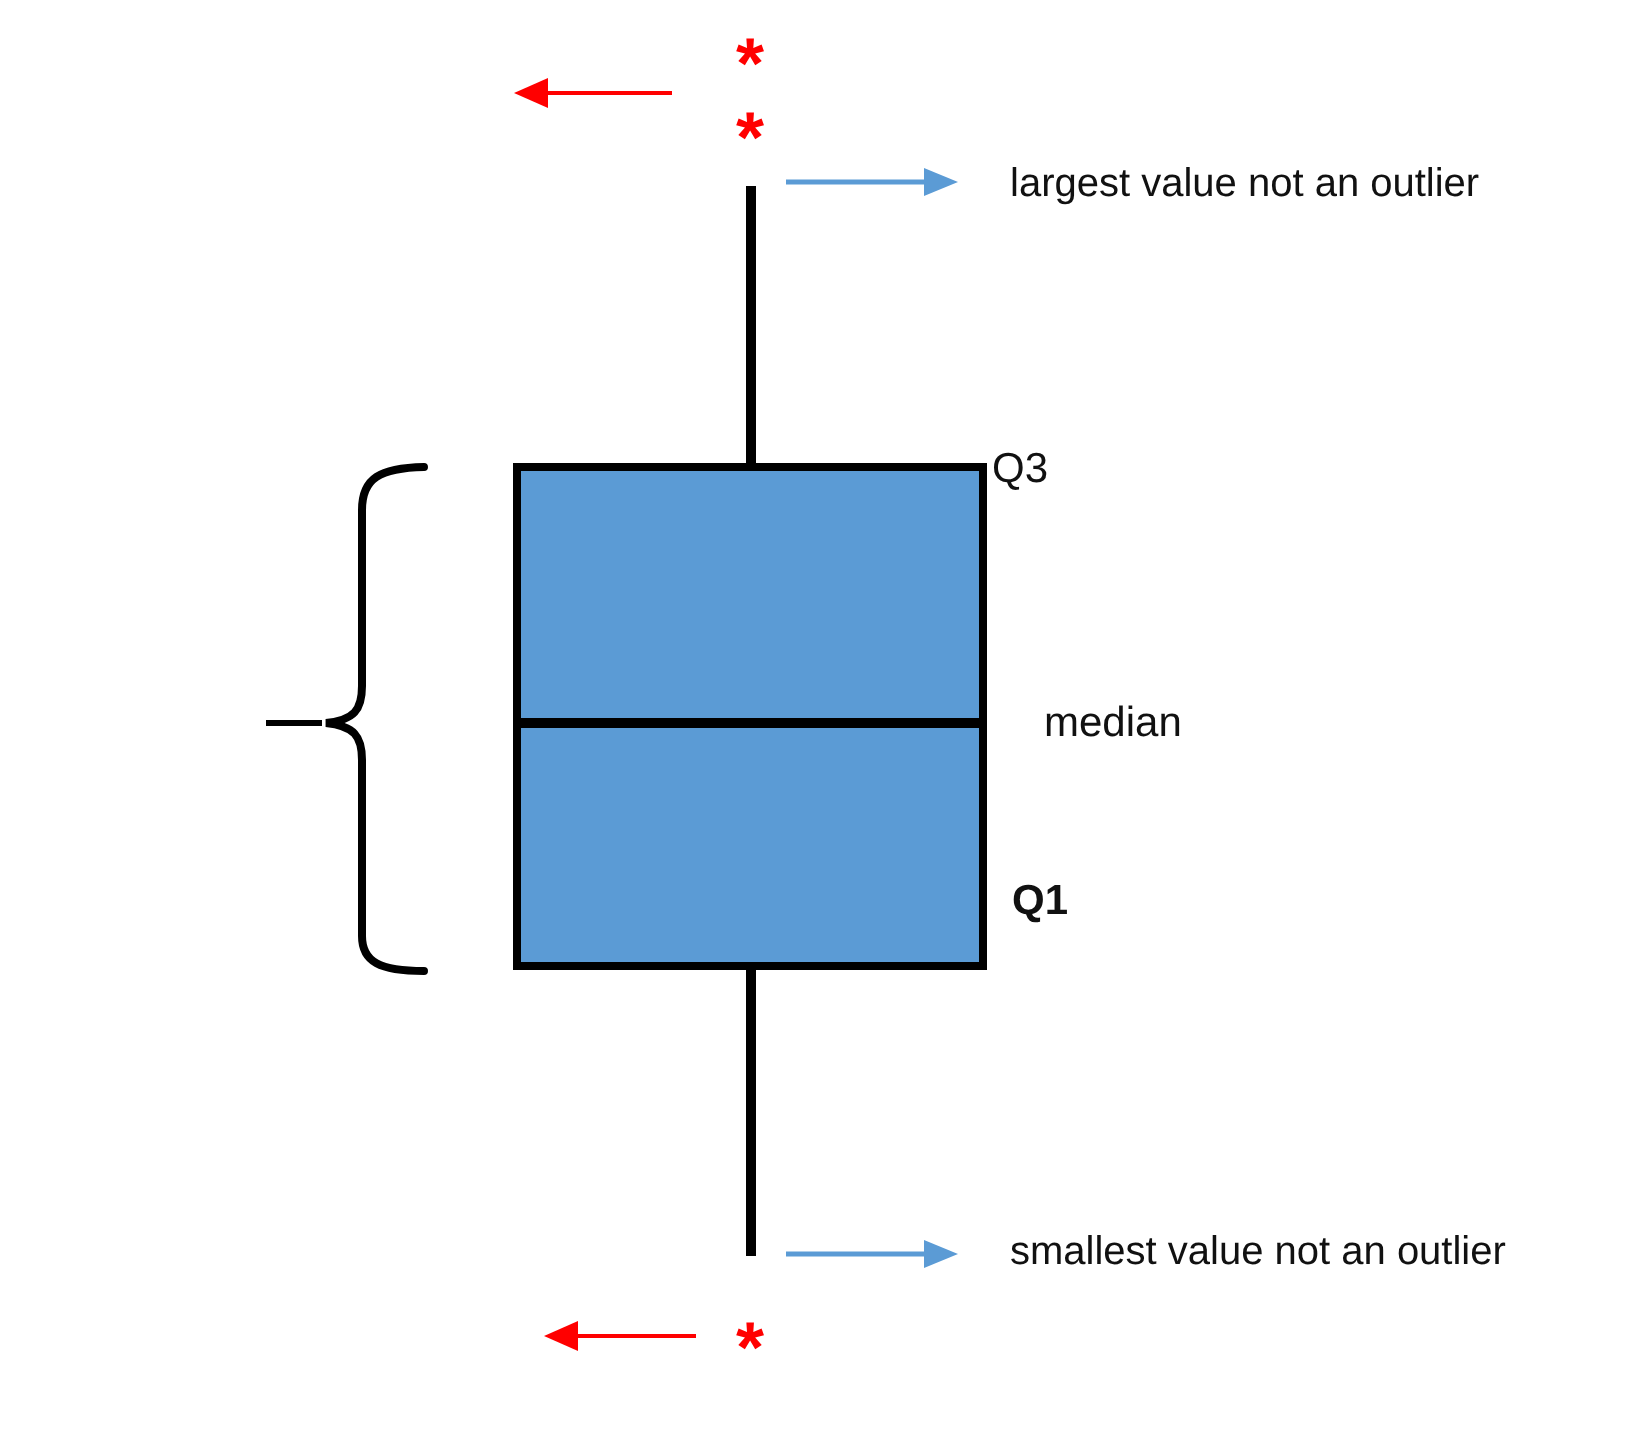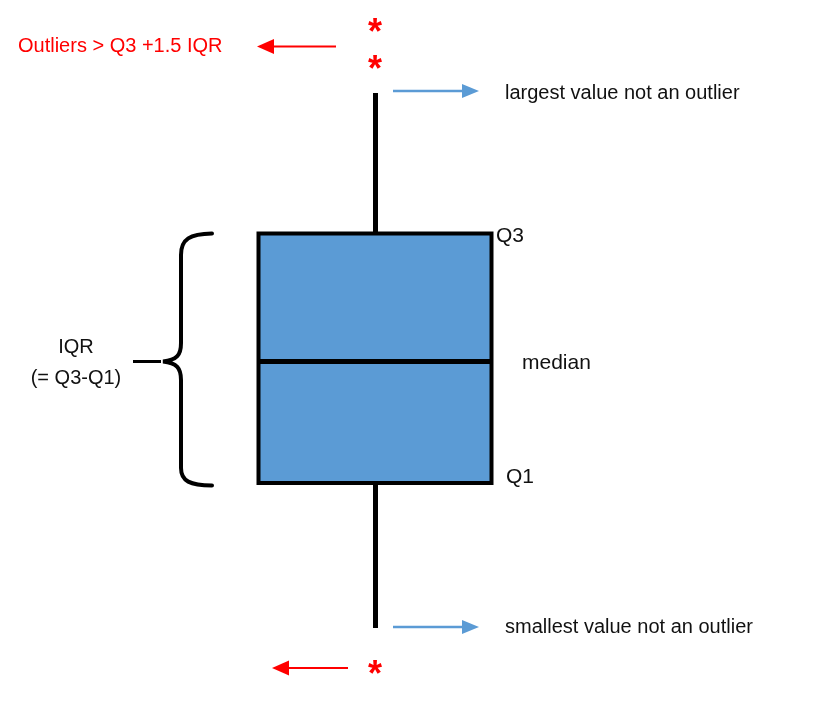--- a/index.html
+++ b/index.html
@@ -78,31 +78,26 @@
       <line x1="393" y1="91" x2="463" y2="91" stroke-width="2.5" stroke="#5B9BD5"></line>
       <polygon points="479,91 462,84 462,98" fill="#5B9BD5"></polygon>
     </g>
 
     <g>
       <line x1="393" y1="627" x2="463" y2="627" stroke-width="2.5" stroke="#5B9BD5"></line>
       <polygon points="479,627 462,620 462,634" fill="#5B9BD5"></polygon>
     </g>
   </svg>
 
-  <div class="lbl red" style="left:18px; top:33px;">Outliers &gt; Q3 +1.5 IQR</div>
 
   <span class="asterisk" style="left:375px; top:14px;">*</span>
   <span class="asterisk" style="left:375px; top:51px;">*</span>
   <span class="asterisk" style="left:375px; top:656px;">*</span>
 
   <div class="lbl" style="left:505px; top:80px;">largest value not an outlier</div>
   <div class="lbl" style="left:505px; top:614px;">smallest value not an outlier</div>
 
   <div class="lbl lbl-big" style="left:496px; top:223px;">Q3</div>
   <div class="lbl lbl-big" style="left:506px; top:350px;margin-left:16px;">median</div>
-  <div class="lbl lbl-big" style="left:506px; top:464px;">Q1</div>
+  <div class="lbl lbl-big" style="left:506px; top:439px;font-weight:bold;">Q1</div>
 
-  <div class="iqr-block">
-    <div>IQR</div>
-    <div>(= Q3-Q1)</div>
-  </div>
 
 </div>
 
 </body></html>

